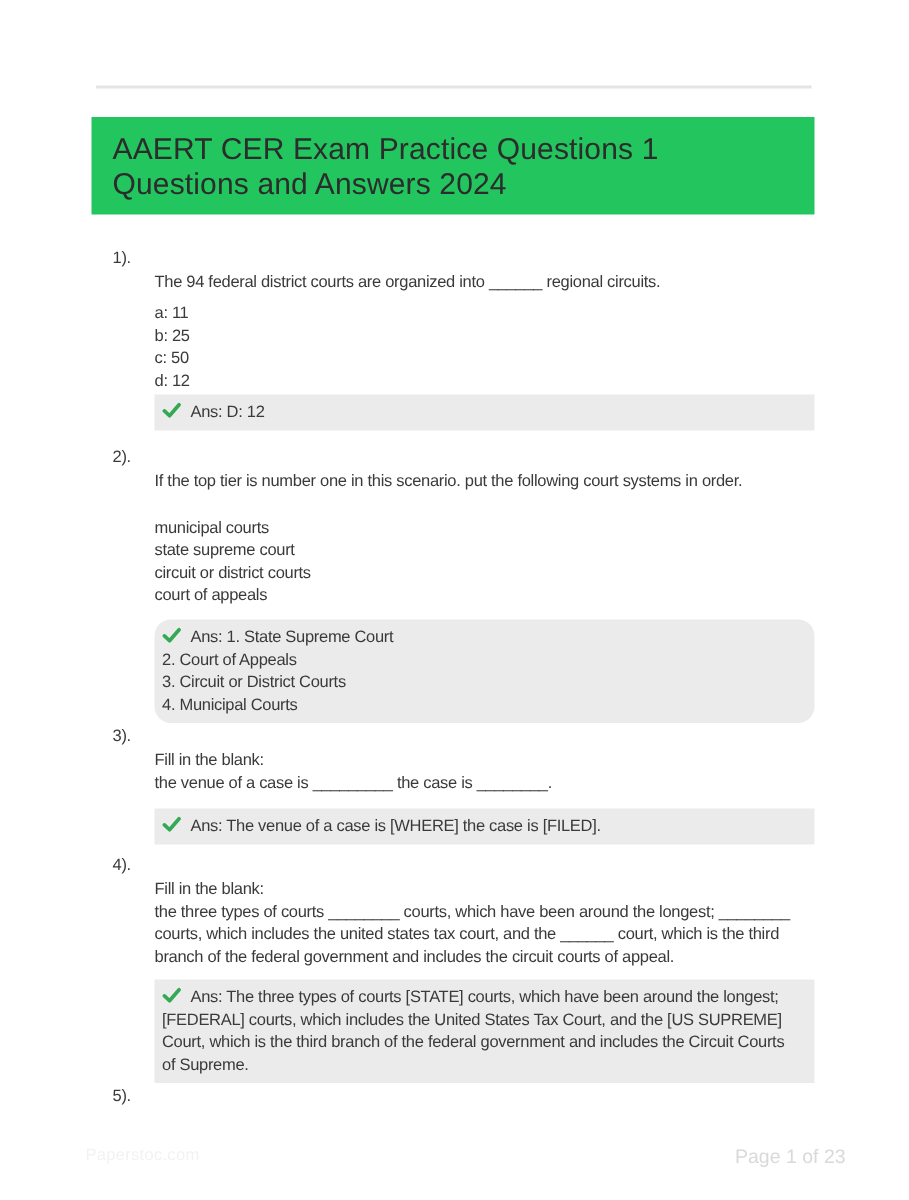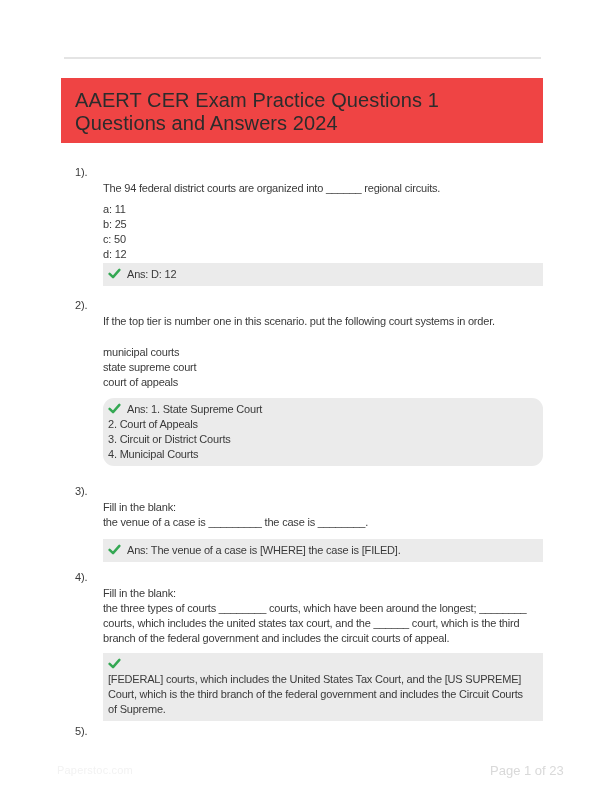--- a/index.html
+++ b/index.html
@@ -55,21 +55,21 @@
     position:absolute; left:490px; top:763px;
     font-size:13px;
   }
 </style>
 </head>
 <body>
 
 <div class="page">
   <div class="top-rule"></div>
 
-  <div class="title-block" style="background: #ef4444;">
+  <div class="title-block" style="background: #22c55e;">
     <div>AAERT CER Exam Practice Questions 1</div>
     <div>Questions and Answers 2024</div>
   </div>
 
   <div id="questions">
       <div class="q" style="top: 165px;">
         <span class="q-num">1).</span>
         <div class="q-body">
           <div class="q-line">The 94 federal district courts are organized into ______ regional circuits.</div>
           <div class="q-group" style="margin-top: 6px;">
@@ -85,20 +85,21 @@
           </div>
         </div>
       </div>
       <div class="q" style="top: 298px;">
         <span class="q-num">2).</span>
         <div class="q-body">
           <div class="q-line">If the top tier is number one in this scenario. put the following court systems in order.</div>
           <div class="q-group" style="margin-top: 16px;">
             <div class="q-line">municipal courts</div>
             <div class="q-line">state supreme court</div>
+            <div class="q-line">circuit or district courts</div>
             <div class="q-line">court of appeals</div>
           </div>
           <div class="ans-box" style="background: rgb(235, 235, 235); margin-top: 8px; border-radius: 11px;">
             <div class="ans-line"><svg viewBox="0 0 16 16" class="check-icon">
                 <path d="M2 8.5 L6.2 12.5 L14 3.5" fill="none" stroke="#34a853" stroke-width="3" stroke-linecap="round" stroke-linejoin="round"></path>
               </svg><span>Ans: 1. State Supreme Court</span></div>
             <div class="ans-line">2. Court of Appeals</div>
             <div class="ans-line">3. Circuit or District Courts</div>
             <div class="ans-line">4. Municipal Courts</div>
           </div>
@@ -119,21 +120,21 @@
       <div class="q" style="top: 570px;">
         <span class="q-num">4).</span>
         <div class="q-body">
           <div class="q-line">Fill in the blank:</div>
           <div class="q-line">the three types of courts ________ courts, which have been around the longest; ________</div>
           <div class="q-line">courts, which includes the united states tax court, and the ______ court, which is the third</div>
           <div class="q-line">branch of the federal government and includes the circuit courts of appeal.</div>
           <div class="ans-box" style="background: rgb(235, 235, 235); margin-top: 7px;">
             <div class="ans-line"><svg viewBox="0 0 16 16" class="check-icon">
                 <path d="M2 8.5 L6.2 12.5 L14 3.5" fill="none" stroke="#34a853" stroke-width="3" stroke-linecap="round" stroke-linejoin="round"></path>
-              </svg></div>
+              </svg><span>Ans: The three types of courts [STATE] courts, which have been around the longest;</span></div>
             <div class="ans-line">[FEDERAL] courts, which includes the United States Tax Court, and the [US SUPREME]</div>
             <div class="ans-line">Court, which is the third branch of the federal government and includes the Circuit Courts</div>
             <div class="ans-line">of Supreme.</div>
           </div>
         </div>
       </div>
       <div class="q" style="top: 724px;">
         <span class="q-num">5).</span>
         <div class="q-body"></div>
       </div>

